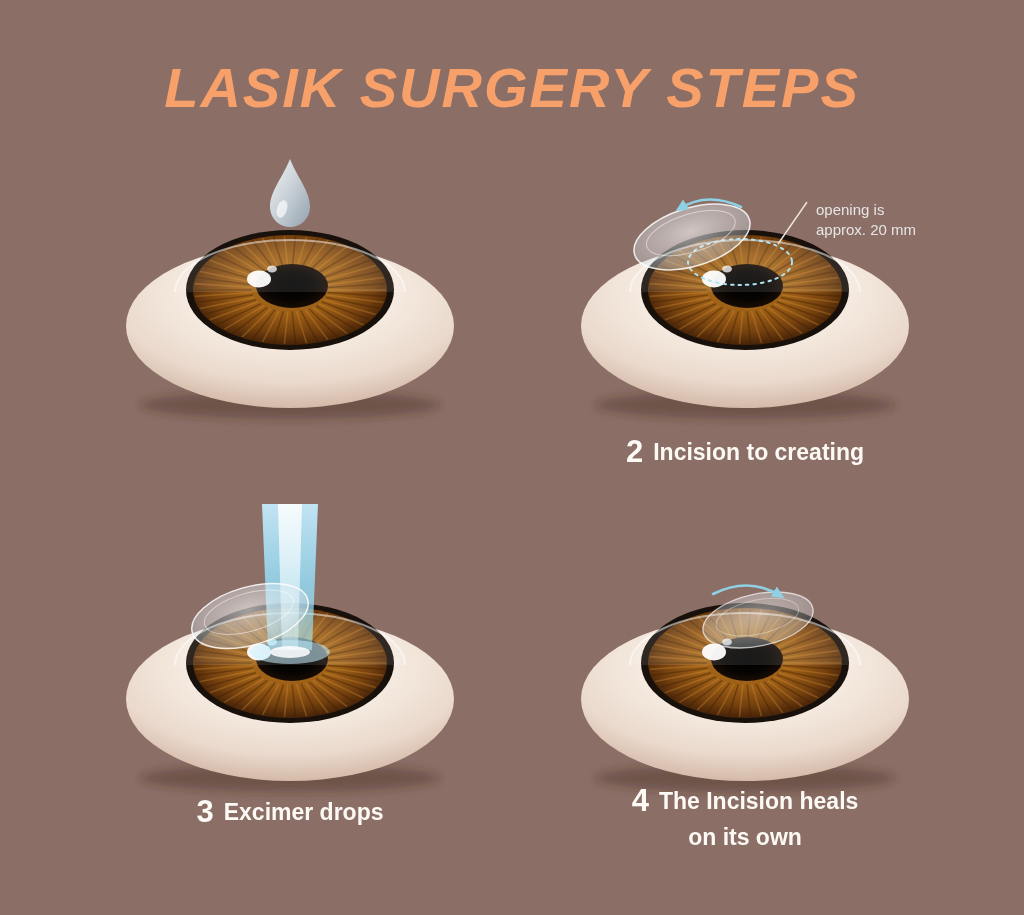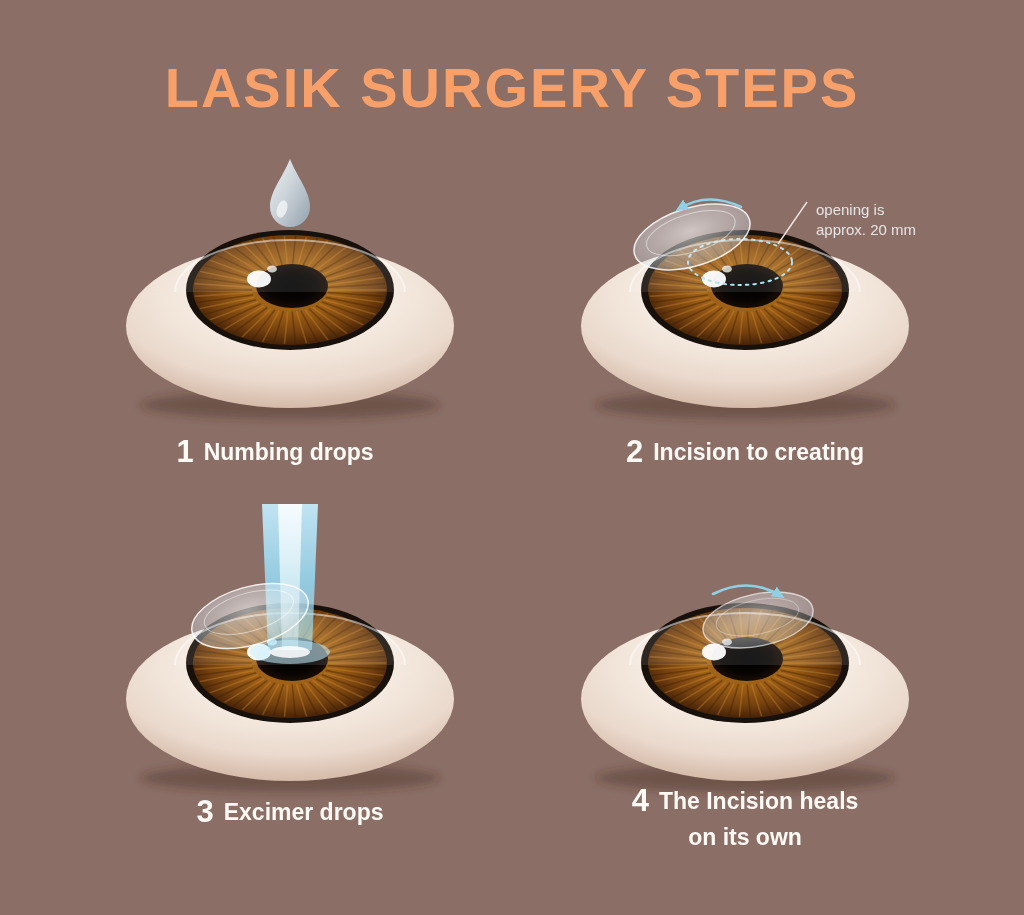--- a/index.html
+++ b/index.html
@@ -5,20 +5,21 @@
   html,body{margin:0;padding:0;background:#6e5750;}
   .canvas{
     position:relative;width:1024px;height:915px;overflow:hidden;
     background:var(--background,#8b6f67);
     font-family:"Liberation Sans", sans-serif;
   }
   .title{
     position:absolute;top:55px;left:0;width:100%;margin:0;
     text-align:center;font-size:56px;font-weight:800;letter-spacing:2px;
     color:var(--title,#f8a06a);
+    font-style:italic;
   }
   .panel{position:absolute;width:380px;height:345px;}
   .p1{left:100px;top:105px;}
   .p2{left:555px;top:105px;}
   .p3{left:100px;top:478px;}
   .p4{left:555px;top:478px;}
   svg.scene{width:380px;height:345px;display:block;}
 
   .caption{
     position:absolute;text-align:center;color:var(--text,#fdfaf6);
@@ -219,24 +220,20 @@
       </g>
       <path class="arrow" d="M 158 116 Q 194 98 226 118" marker-end="url(#ah)"></path>
     </svg>
   </div>
 
   <div class="annotation">
     <div>opening is</div>
     <div>approx. 20 mm</div>
   </div>
 
-  <div class="caption c1">
-    <span class="num">1</span><span class="line">Numbing drops</span>
-    <div class="line"></div>
-  </div>
 
   <div class="caption c2">
     <span class="num">2</span><span class="line">Incision to creating</span>
   </div>
 
   <div class="caption c3">
     <span class="num">3</span><span class="line">Excimer drops</span>
   </div>
 
   <div class="caption c4">

